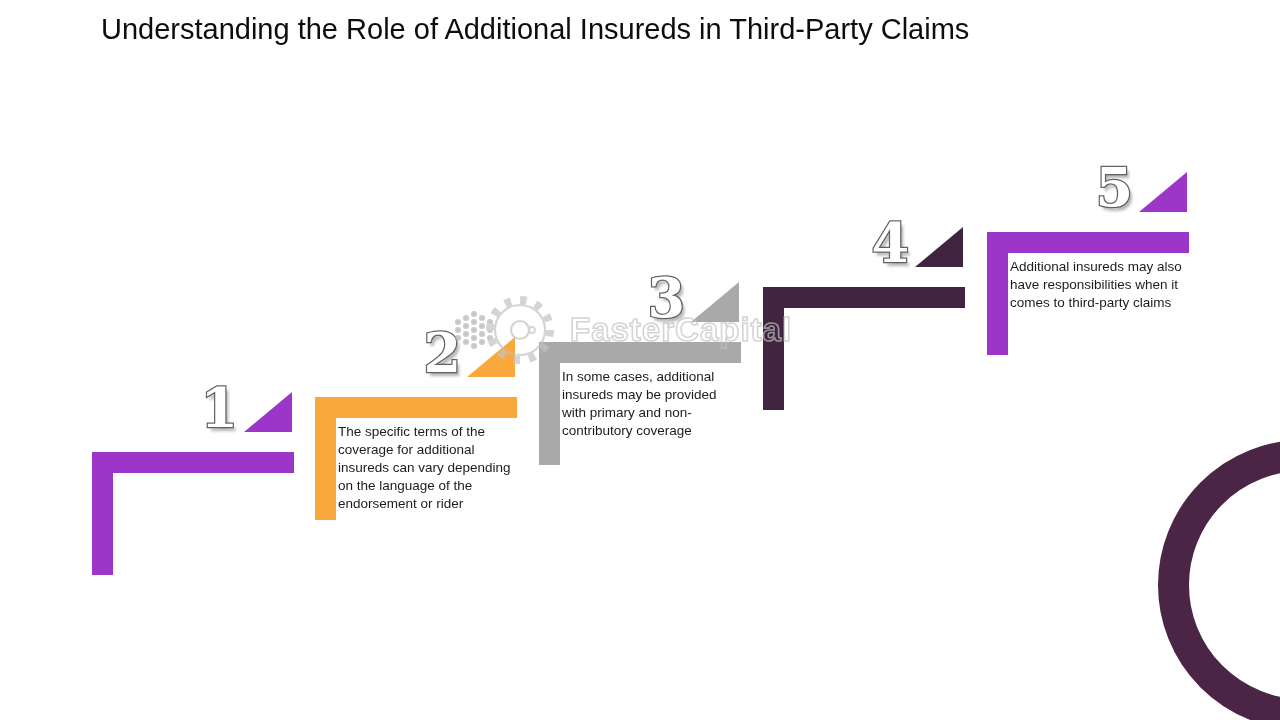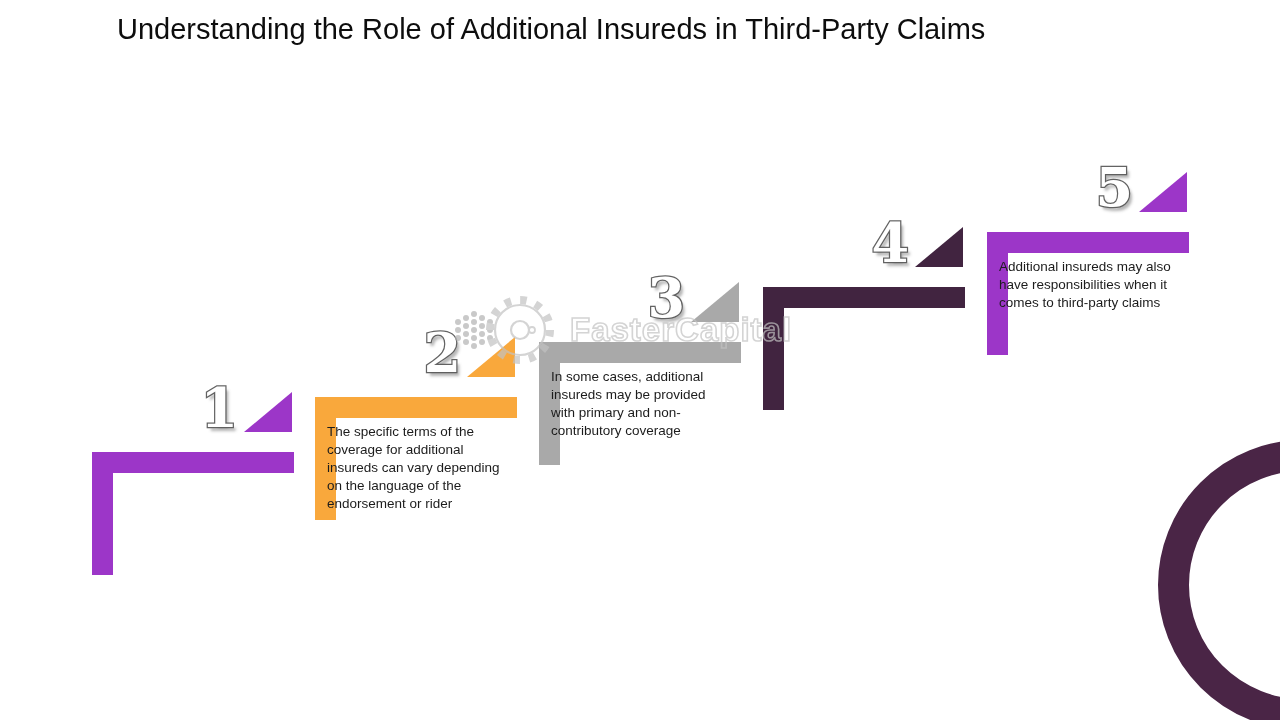--- a/index.html
+++ b/index.html
@@ -1,41 +1,41 @@
 <!DOCTYPE html>
 <html><head>
 <meta charset="utf-8">
 <style>
   html,body{margin:0;padding:0;}
   body{font-family:"Liberation Sans",sans-serif;background:#ffffff;}
   #slide{
     position:relative;width:1280px;height:720px;overflow:hidden;background:#ffffff;
   }
   .title{
-    position:absolute;left:117px;top:13px;
+    position:absolute;left:101px;top:13px;
     font-size:29px;font-weight:400;color:#0d0d0d;letter-spacing:0px;white-space:nowrap;
   }
   
   .step{position:absolute;width:202px;height:123px;}
   .step .lshape{
     position:absolute;left:0;top:0;width:202px;height:123px;box-sizing:border-box;
     border-top:21px solid var(--c);border-left:21px solid var(--c);
   }
   .step .num{
     position:absolute;right:56px;top:-72px;
     font-family:"DejaVu Serif",serif;font-weight:bold;font-size:54px;line-height:1.05;
     color:#ffffff;-webkit-text-stroke:2.5px #636363;paint-order:stroke fill;
     text-shadow:3px 4px 3px rgba(90,90,90,0.45);
   }
   .step .tri{
     position:absolute;right:2px;top:-60px;width:0;height:0;
     border-bottom:40px solid var(--c);border-left:48px solid transparent;
   }
   .step .text{
-    position:absolute;left:12px;top:26px;width:178px;
+    position:absolute;left:23px;top:26px;width:178px;
     font-size:13.5px;line-height:1.34;color:#1c1c1c;
   }
   .s1{left:92px;top:452px;}
   .s2{left:315px;top:397px;}
   .s3{left:539px;top:342px;}
   .s4{left:763px;top:287px;}
   .s5{left:987px;top:232px;}
   
   .watermark{
     position:absolute;left:448px;top:292px;display:flex;align-items:center;

